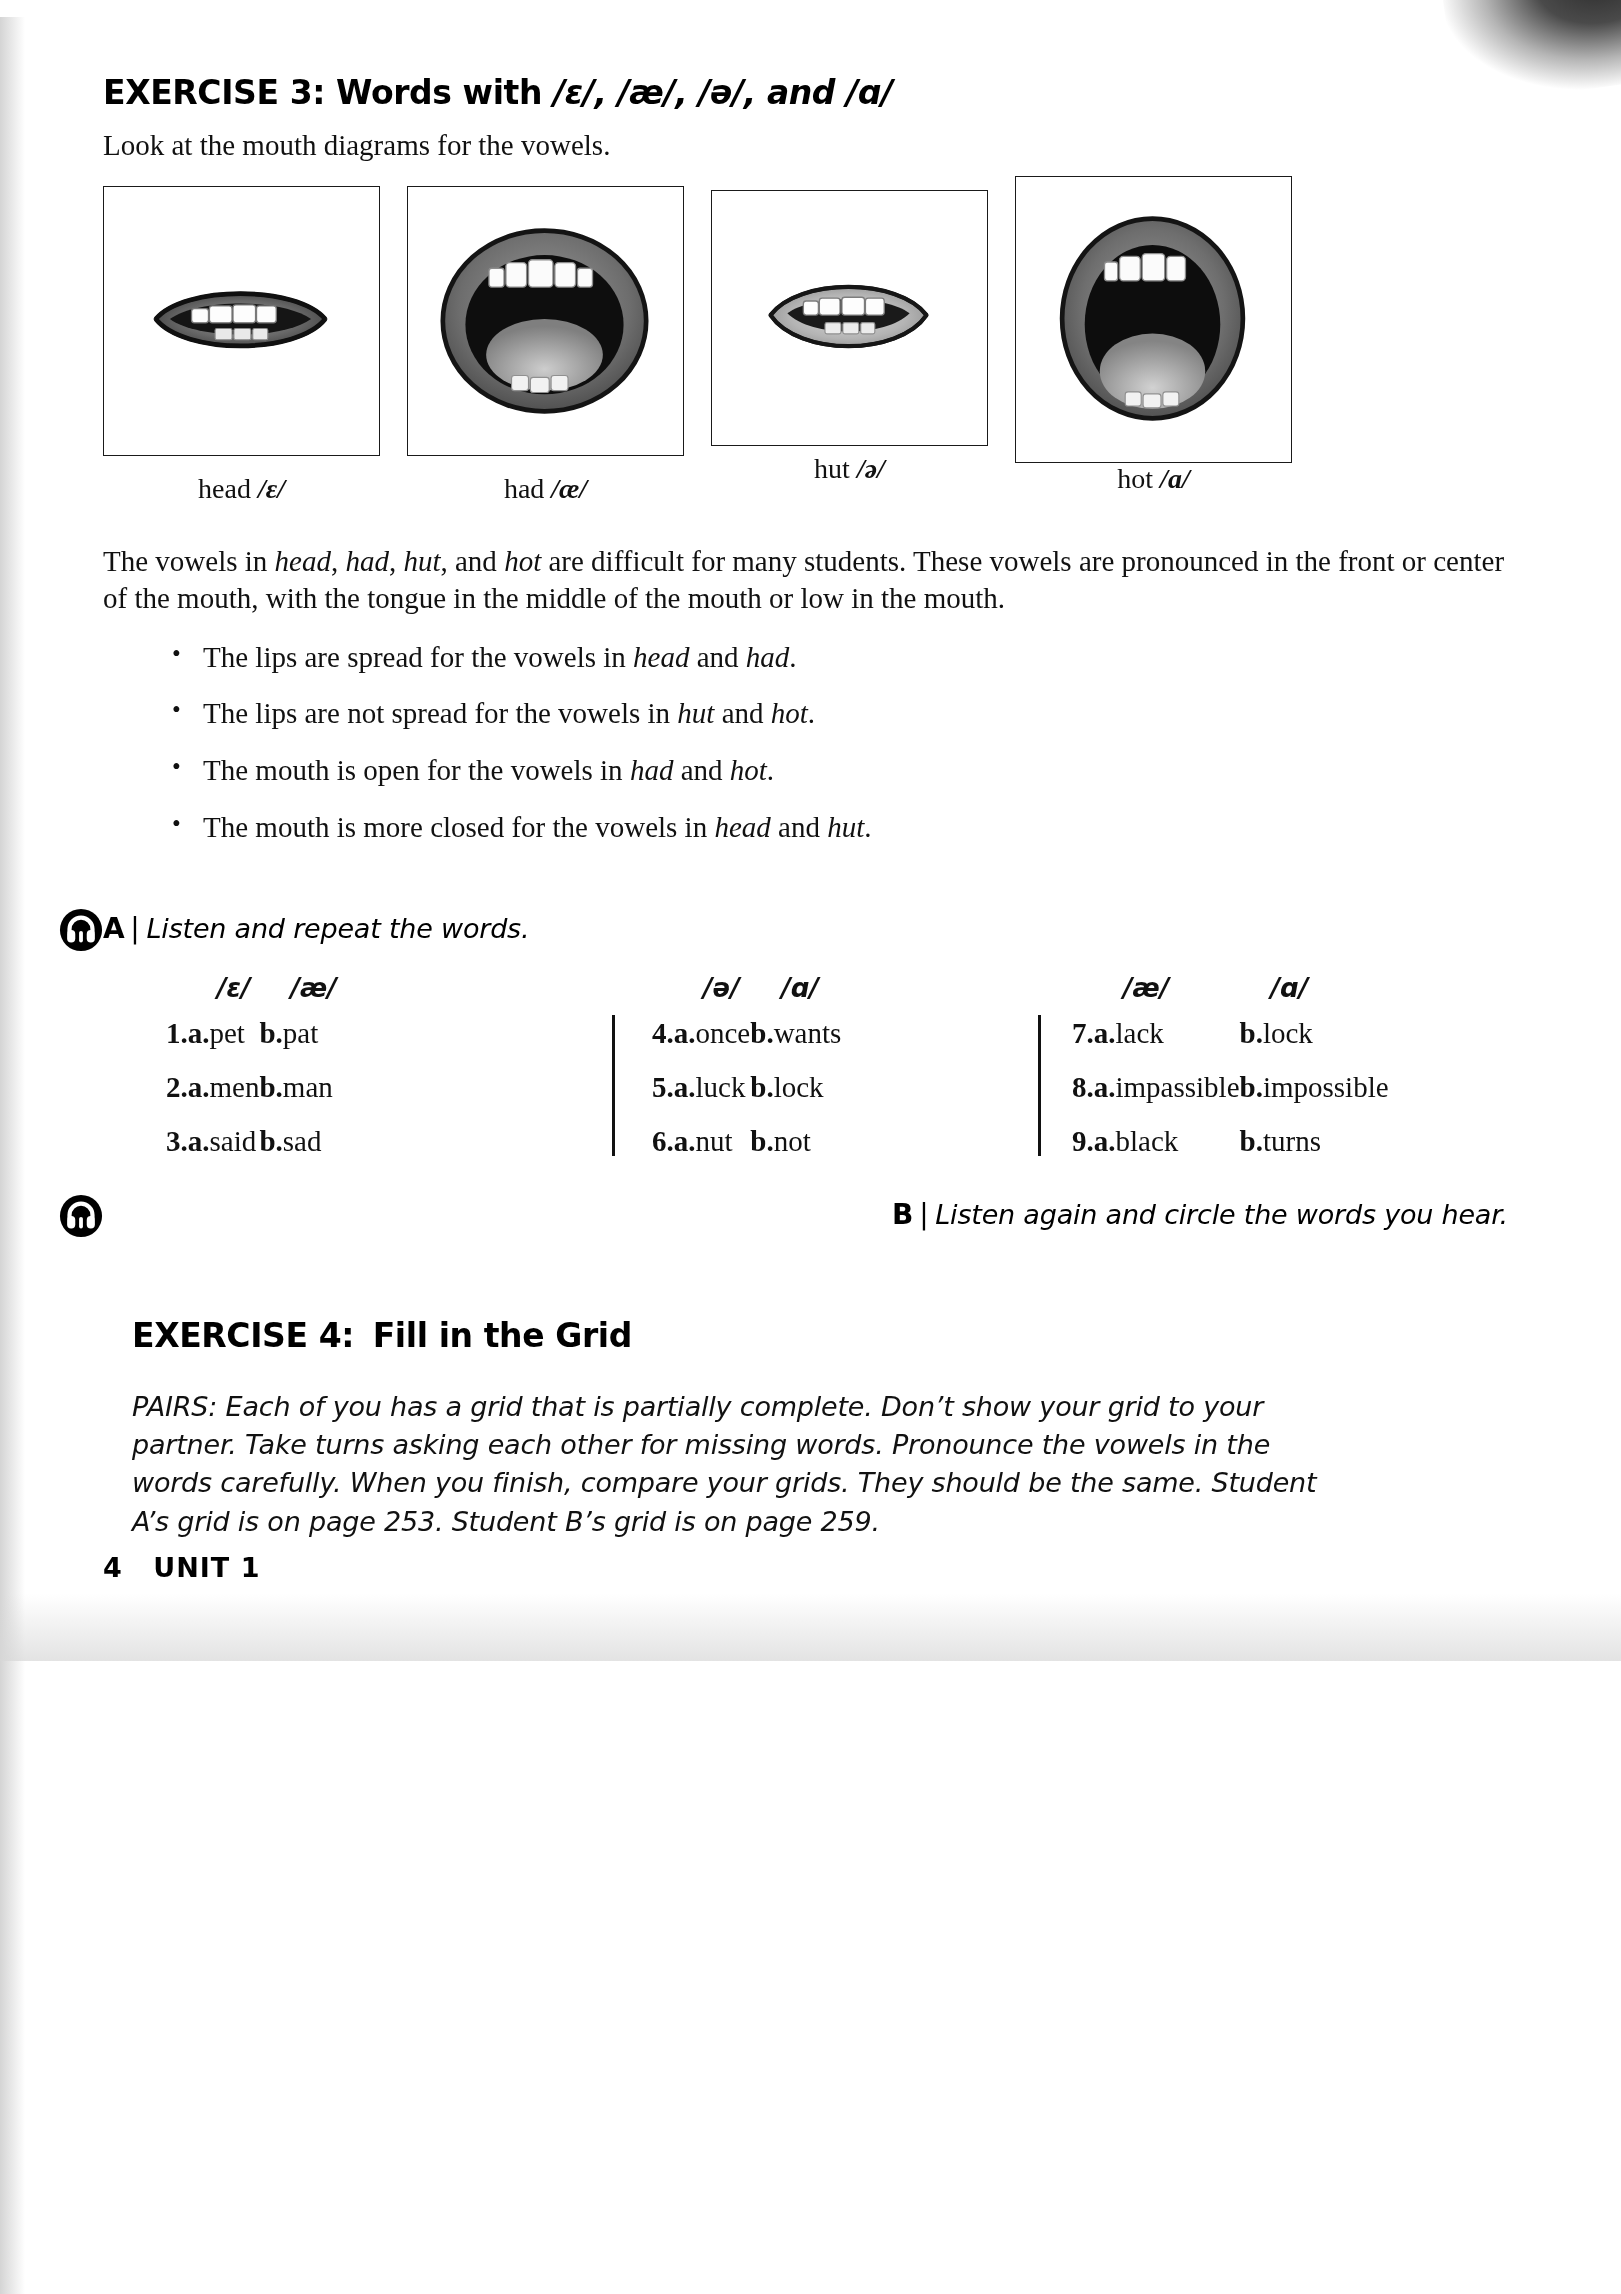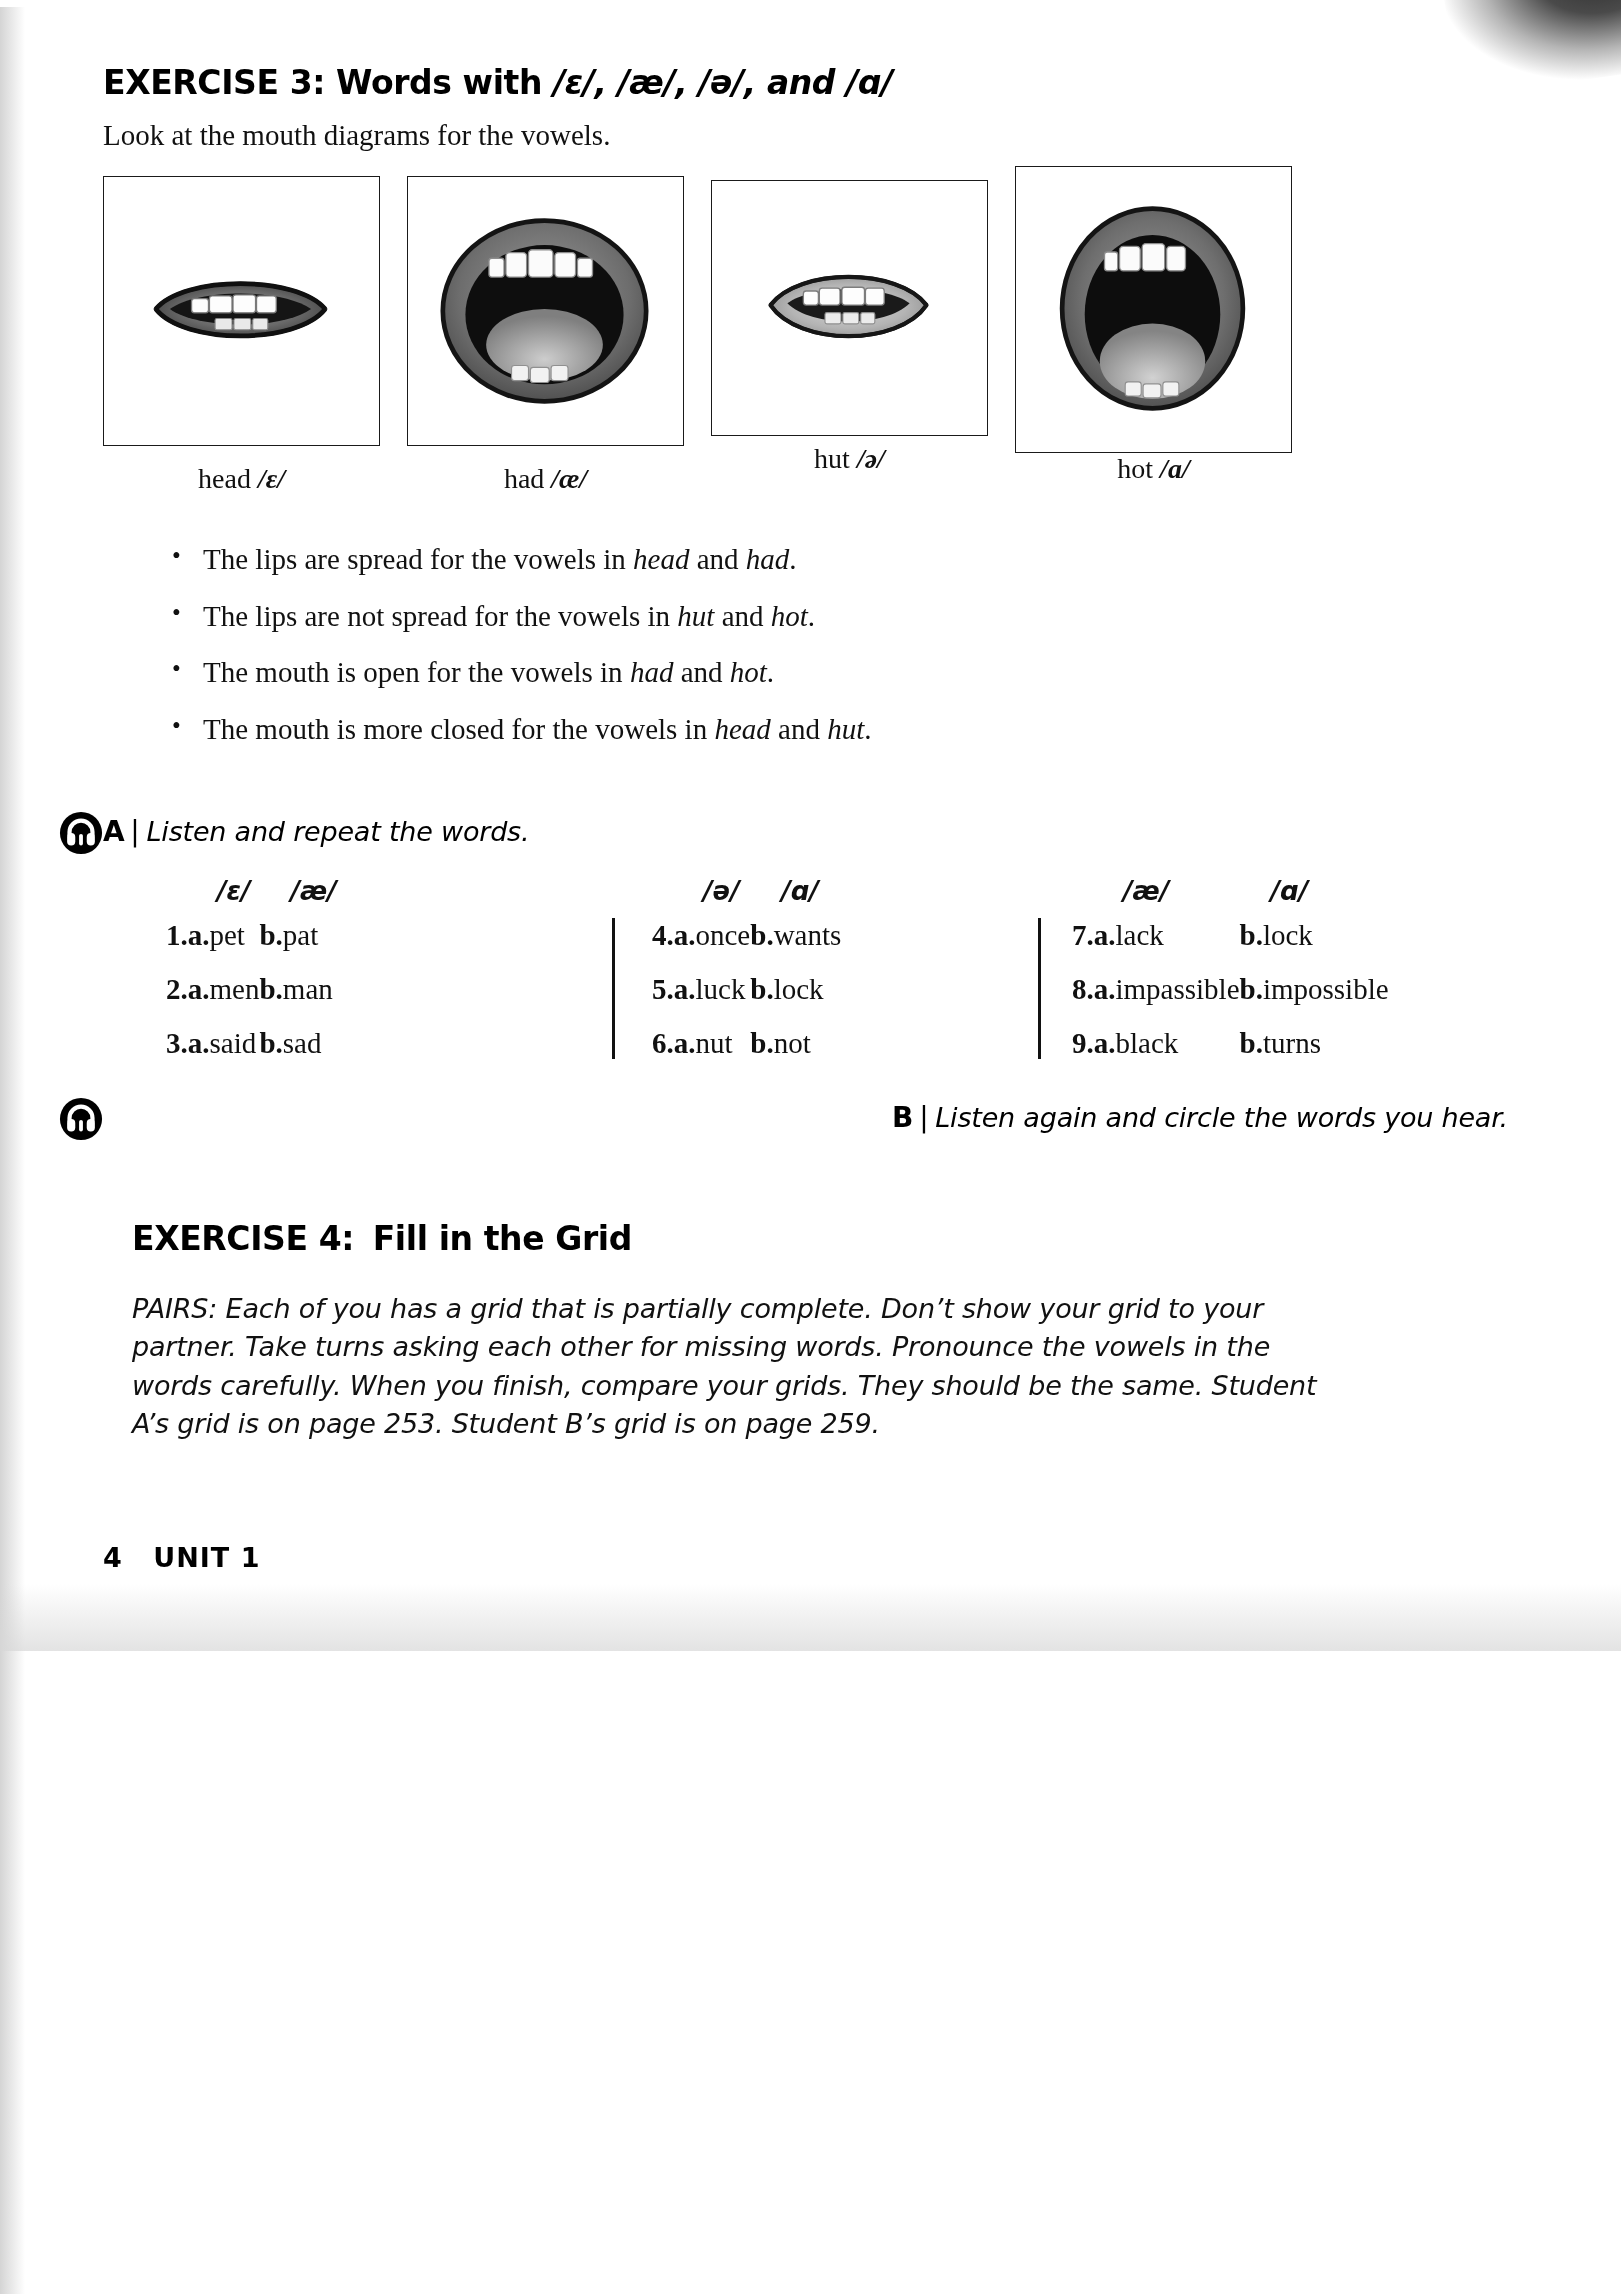--- a/index.html
+++ b/index.html
@@ -41,21 +41,21 @@
     left: 0;
     bottom: 0;
     width: 1621px;
     height: 67px;
     background: linear-gradient(to top, rgba(215,215,215,0.7), rgba(255,255,255,0));
     pointer-events: none;
   }
 
   .page {
     position: absolute;
-    left: 0; top: 7px;
+    left: 0; top: 17px;
     width: 1621px;
     height: 1644px;
   }
 
   .content {
     position: absolute;
     left: 103px;
     top: 57px;
     width: 1405px;
   }
@@ -428,20 +428,24 @@
           </svg>
         </div>
         <div class="caption">
           <span>hut</span>
           <span class="ipa">/ə/</span>
         </div>
       </div>
 
     </div>
 
+    <p class="body-par">
+      The vowels in <em>head</em>, <em>had</em>, <em>hut</em>, and <em>hot</em> are difficult for many students. These vowels are pronounced
+      in the front or center of the mouth, with the tongue in the middle of the mouth or low in the mouth.
+    </p>
 
     <ul class="bullets">
       <li>The lips are spread for the vowels in <em>head</em> and <em>had</em>.</li>
       <li>The lips are not spread for the vowels in <em>hut</em> and <em>hot</em>.</li>
       <li>The mouth is open for the vowels in <em>had</em> and <em>hot</em>.</li>
       <li>The mouth is more closed for the vowels in <em>head</em> and <em>hut</em>.</li>
     </ul>
 
     <div class="task-row" style="margin-top:66px;">
       <span class="audio-icon">

